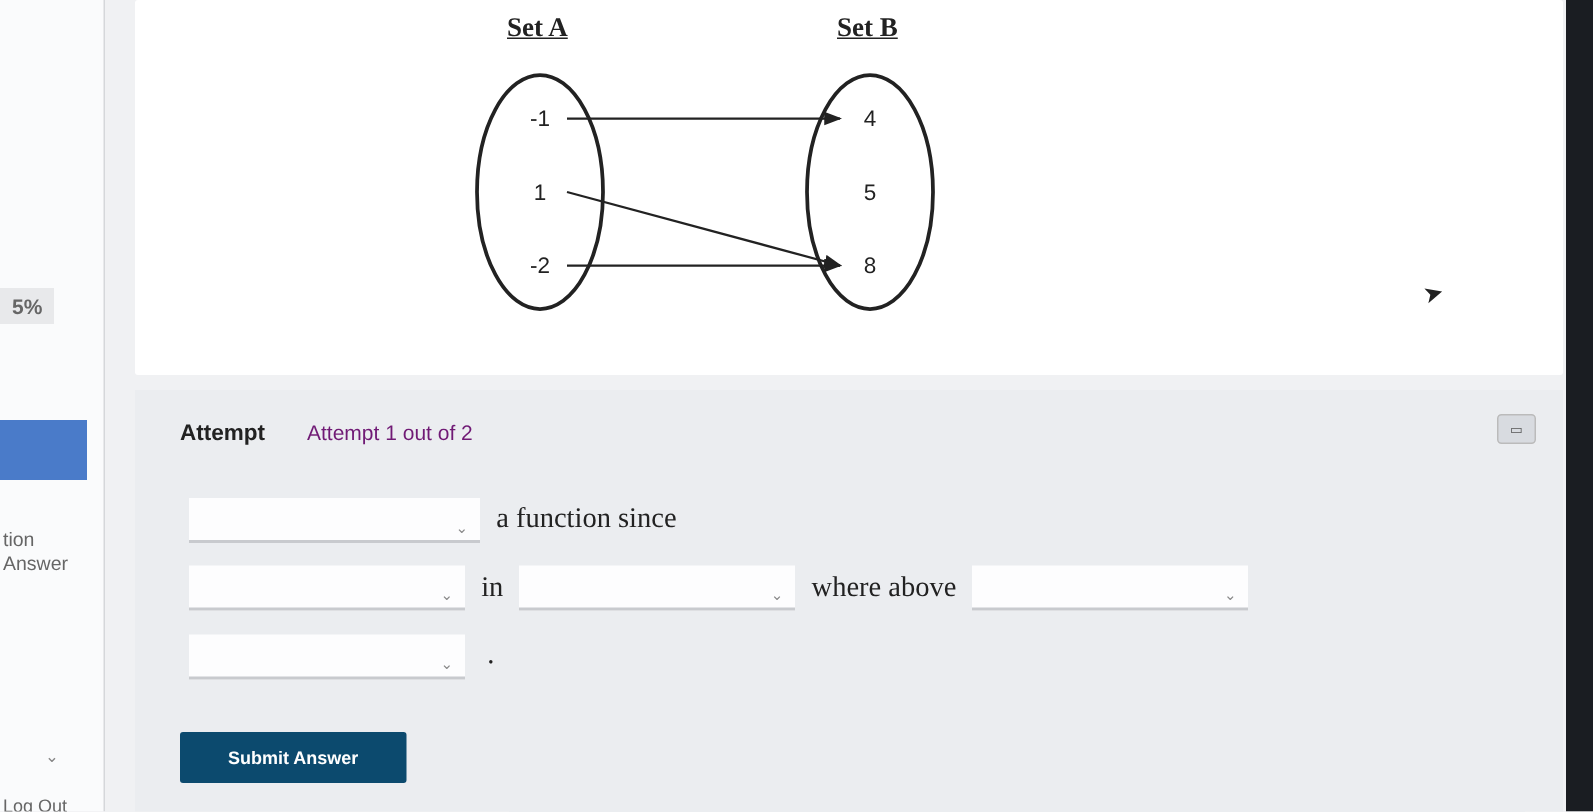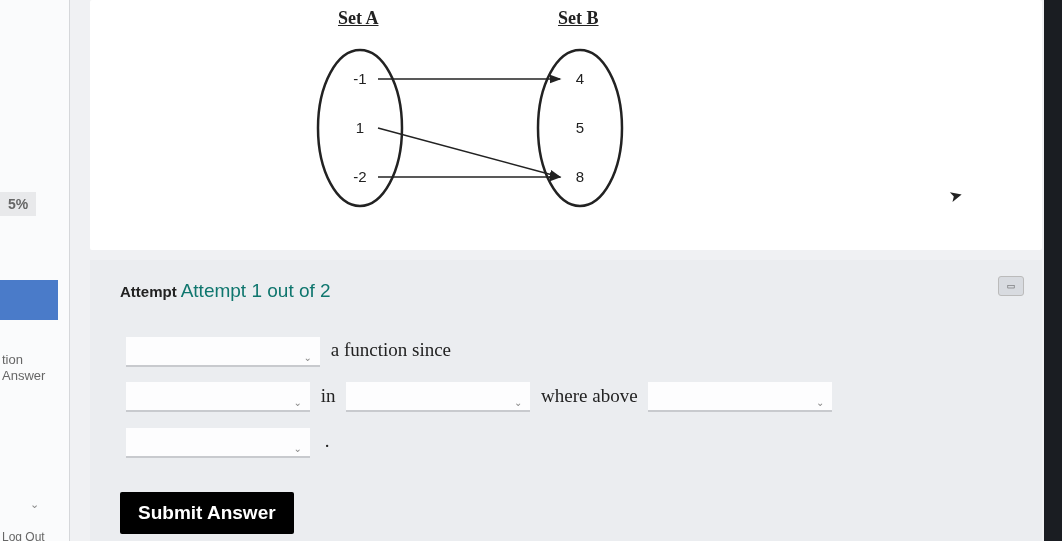--- a/index.html
+++ b/index.html
@@ -102,23 +102,23 @@
       margin-bottom: 25px;
     }
     .answer-label {
       font-family: Arial, sans-serif;
       font-weight: bold;
       font-size: 15px;
       color: #222;
     }
     .attempt-label {
       font-family: Arial, sans-serif;
-      font-size: 19px;
-      color: #0f766e;
-      margin-left: 0;
+      font-size: 14px;
+      color: #701a75;
+      margin-left: 24px;
     }
     .video-icon {
       position: absolute;
       right: 18px;
       top: 16px;
       width: 26px;
       height: 20px;
       background: #d8dbe0;
       border: 1px solid #bbb;
       border-radius: 3px;
@@ -150,27 +150,27 @@
     .dropdown-chevron {
       position: absolute;
       right: 8px;
       top: 9px;
       font-size: 10px;
       color: #888;
     }
     .period { margin-left: 4px; }
     .submit-btn {
       margin-top: 28px;
-      background: #000000;
+      background: #0c4a6e;
       color: #fff;
       border: none;
-      padding: 10px 18px;
-      font-family: Arial, sans-serif;
-      font-weight: bold;
-      font-size: 19px;
+      padding: 10px 32px;
+      font-family: Arial, sans-serif;
+      font-weight: bold;
+      font-size: 12px;
       cursor: pointer;
       border-radius: 2px;
     }
     .right-edge {
       position: absolute;
       right: 0;
       top: 0;
       width: 18px;
       height: 541px;
       background: #1a1d22;

